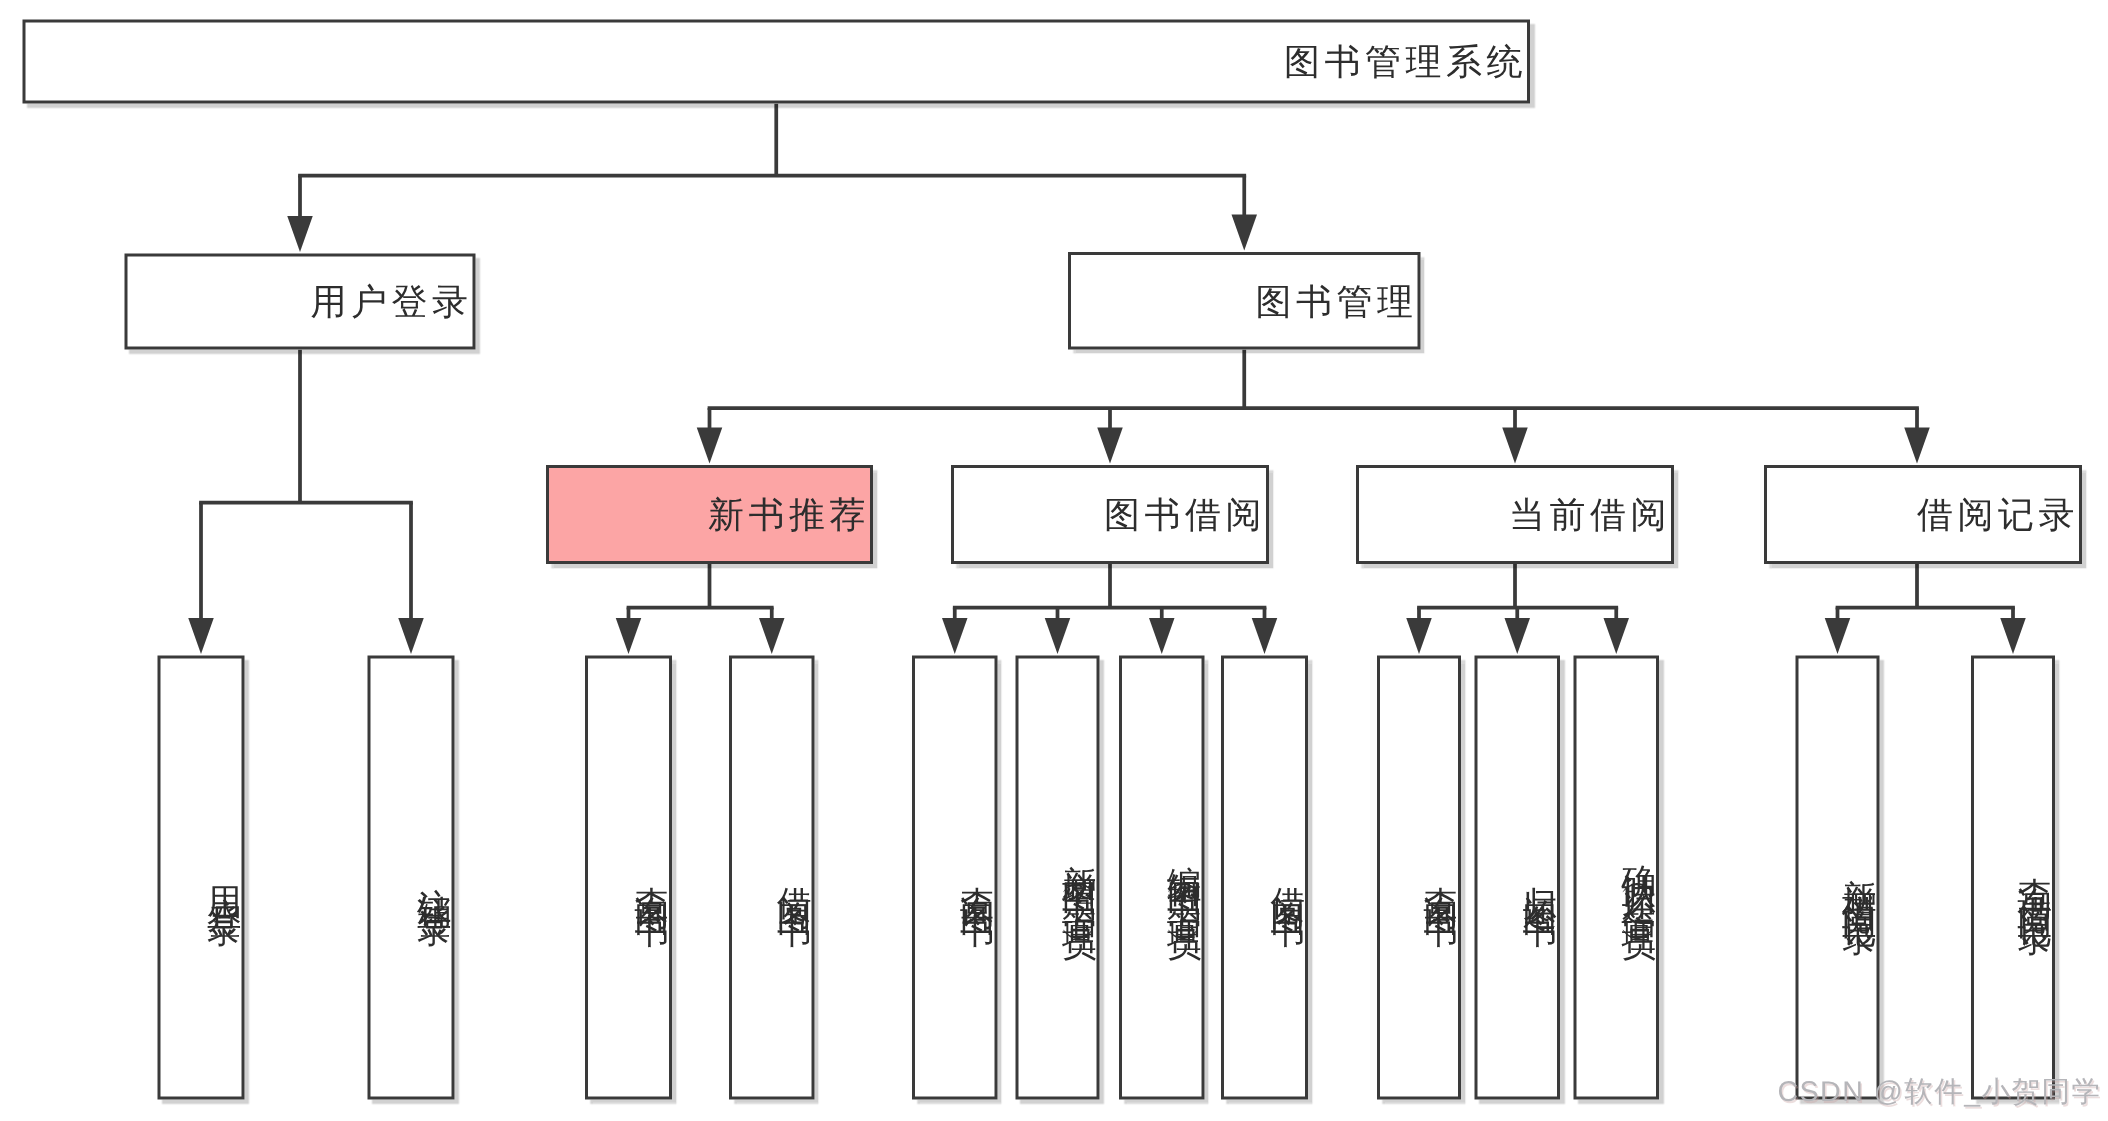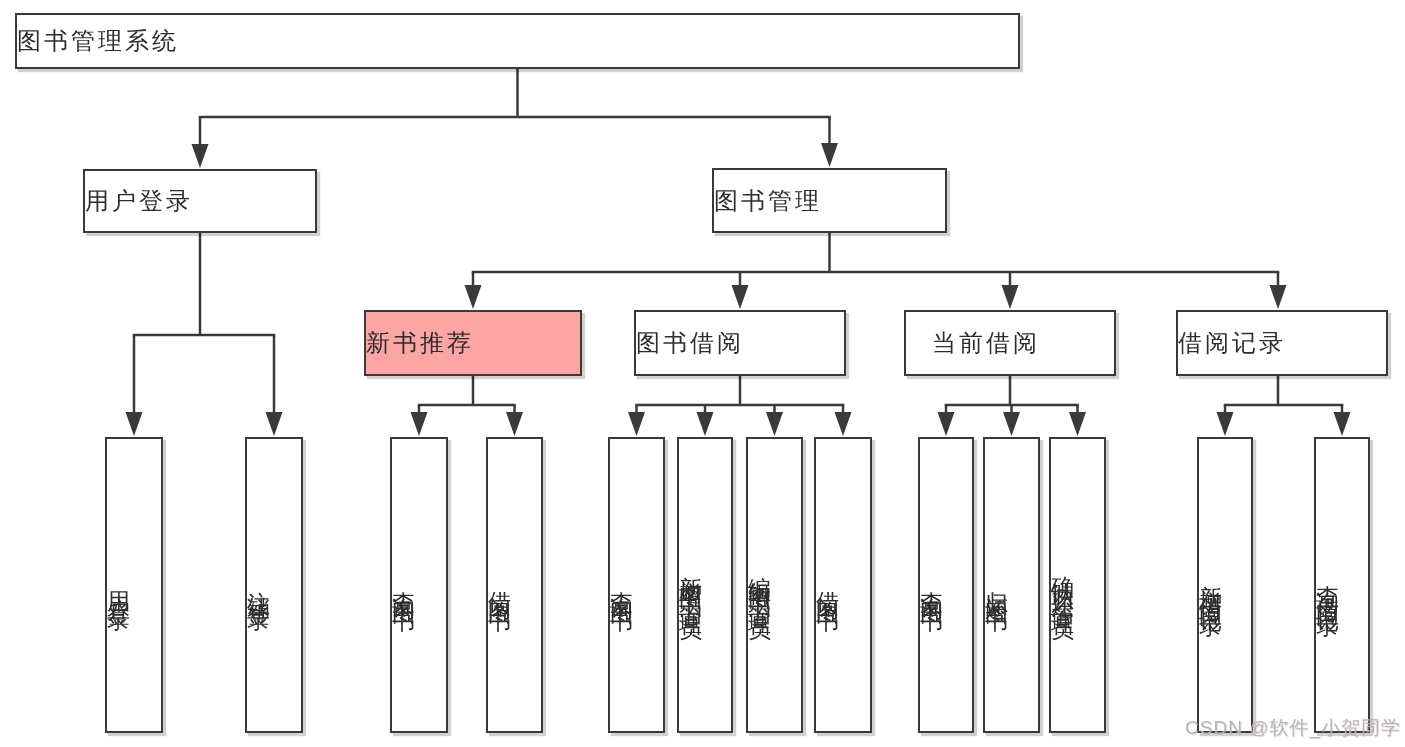--- a/index.html
+++ b/index.html
@@ -24,21 +24,21 @@
     pointer-events: none;
   }
   .node {
     position: absolute;
     box-sizing: border-box;
     background: #ffffff;
     border: 2.5px solid #3a3a3a;
     box-shadow: 3px 3px 1px rgba(0,0,0,0.18);
     display: flex;
     align-items: center;
-    justify-content: flex-start;
+    justify-content: flex-end;
     color: #2d2d2d;
   }
   .node .label {
     white-space: nowrap;
   }
   .node.horizontal .label {
     font-size: 24px;
     letter-spacing: 3px;
   }
   .node.vertical .label {

